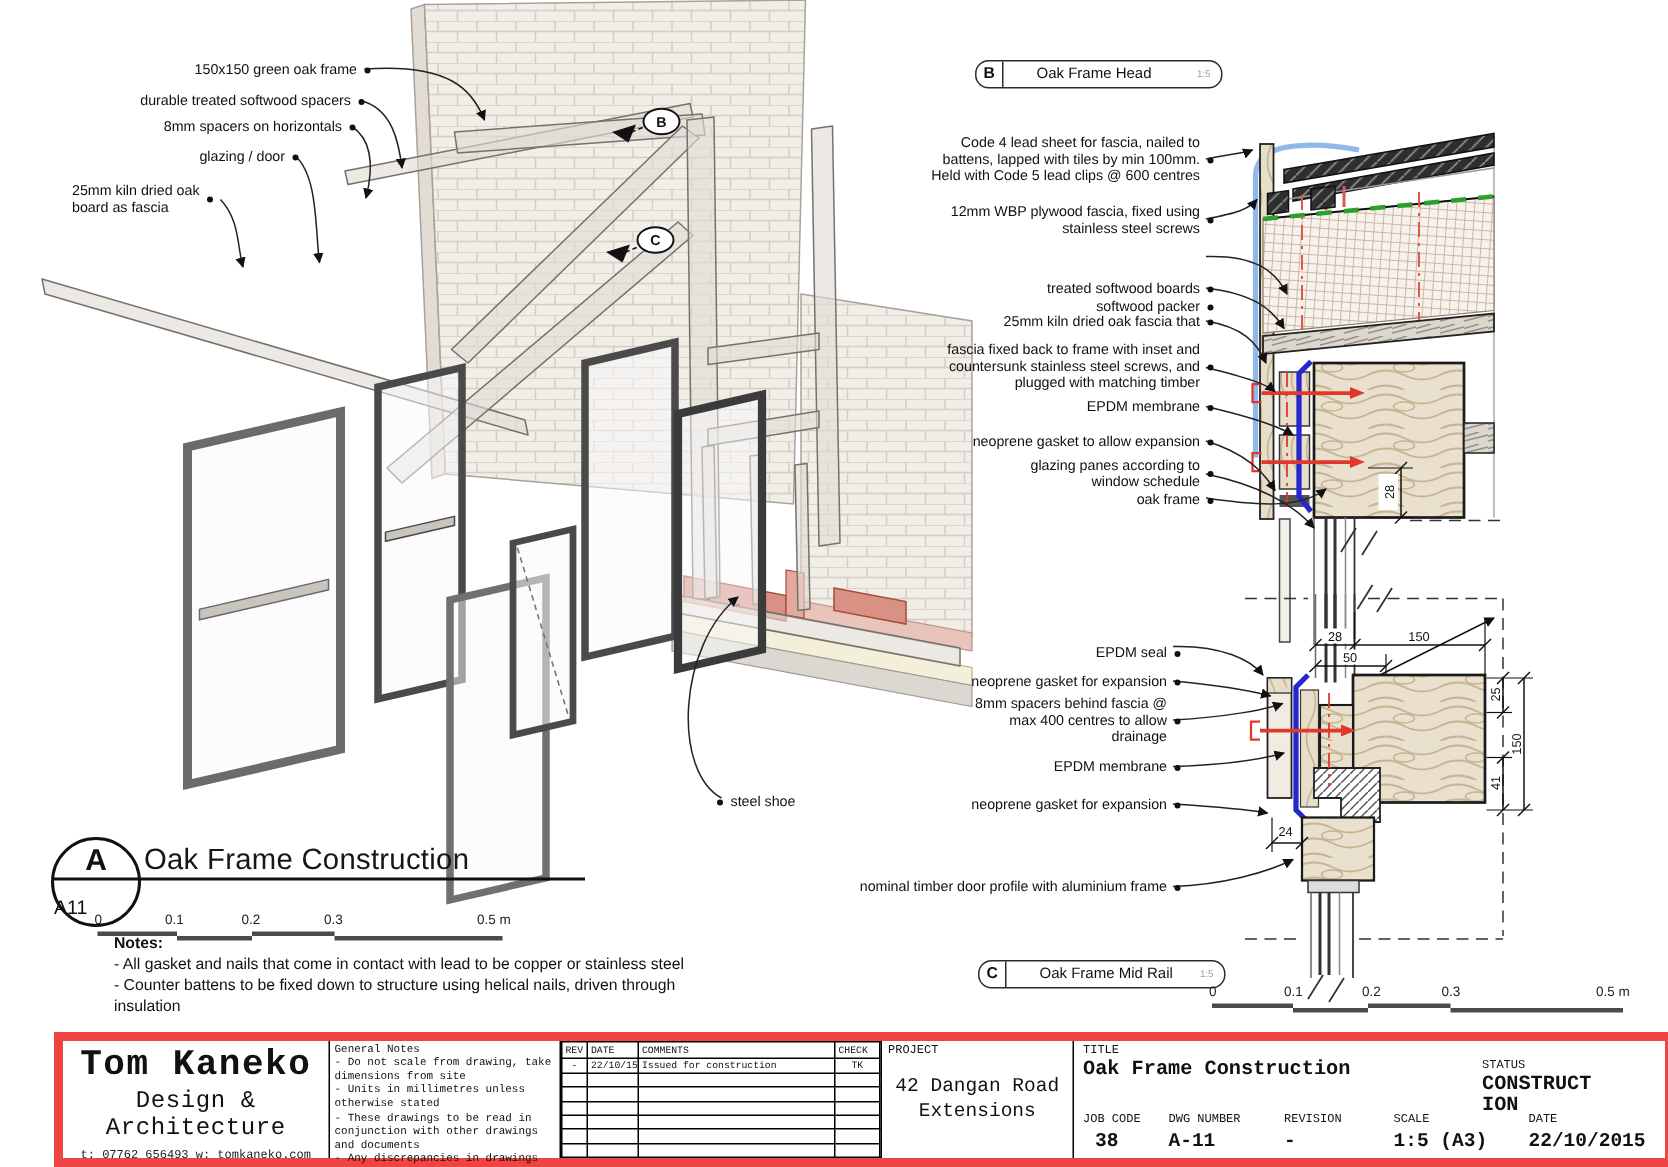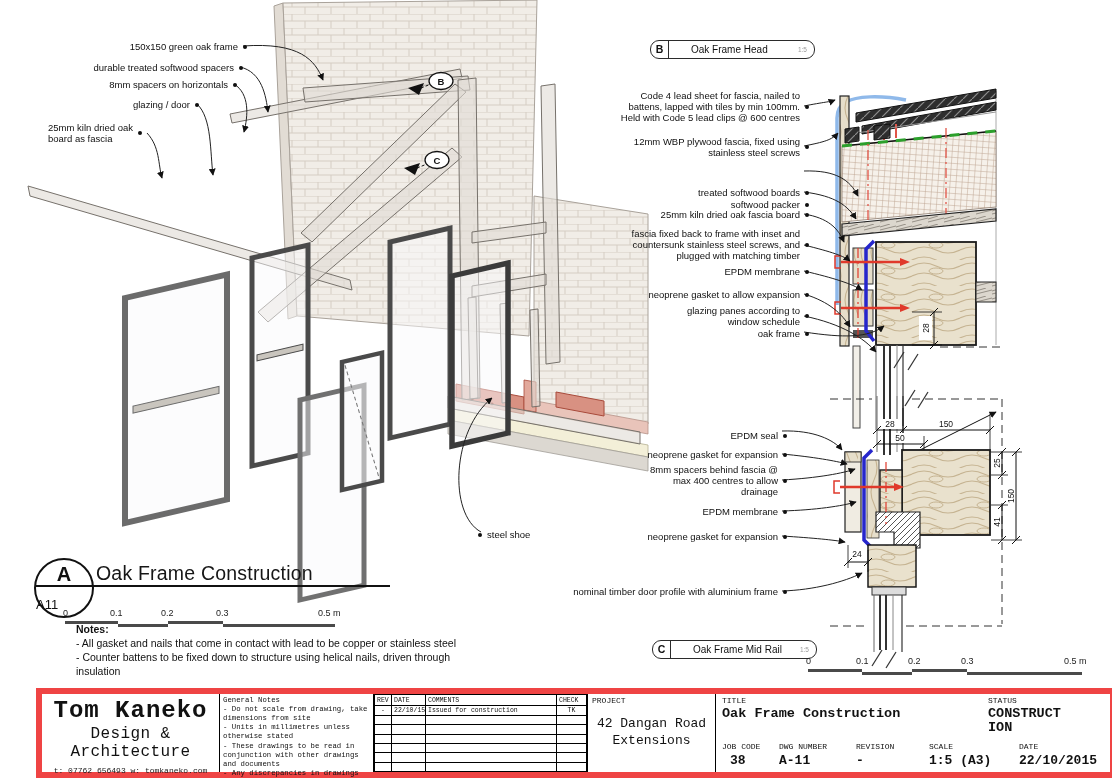--- a/index.html
+++ b/index.html
@@ -59,21 +59,21 @@
   .c-rev th,.c-rev td{border:1px solid #000;font-size:6.5px;font-weight:normal;text-align:left;
           padding:0 2px;overflow:hidden;white-space:nowrap;height:8px;}
   .c-rev th{height:10px;}
   .c-proj{width:128px;}
   .c-proj .plabel{position:absolute;top:2px;left:4px;font-size:8px;}
   .c-proj .pname{position:absolute;top:22px;width:100%;text-align:center;font-size:13px;
           line-height:1.3;white-space:pre-line;}
   .c-title{flex:1;}
   .c-title .tlabel{position:absolute;top:2px;left:6px;font-size:8px;}
   .c-title .tvalue{position:absolute;top:12px;left:6px;font-size:13.5px;font-weight:bold;}
-  .c-title .stat{position:absolute;top:2px;left:272px;width:74px;}
+  .c-title .stat{position:absolute;top:12px;left:272px;width:74px;}
   .c-title .slabel{font-size:8px;}
   .c-title .svalue{font-size:13.5px;font-weight:bold;word-break:break-all;line-height:1.05;margin-top:2px;}
   .fieldrow{position:absolute;left:6px;bottom:4px;display:flex;}
   .tf{margin-right:0;}
   .tf .fl{font-size:8px;}
   .tf .fv{font-size:13px;font-weight:bold;margin-top:2px;}
   .tf-0{width:57px}.tf-1{width:77px}.tf-2{width:73px}.tf-3{width:90px}.tf-4{width:95px}
   .tf-0 .fv{padding-left:8px}
 </style>
 </head>
@@ -369,21 +369,21 @@
 board as fascia</div>
 <div class="ann ta-l dot-left" style="top:529px;left:487px;">steel shoe</div>
 
 <div class="ann" style="top:90px;right:312px;">Code 4 lead sheet for fascia, nailed to
 battens, lapped with tiles by min 100mm.
 Held with Code 5 lead clips @ 600 centres</div>
 <div class="ann" style="top:136px;right:312px;">12mm WBP plywood fascia, fixed using
 stainless steel screws</div>
 <div class="ann" style="top:166px;right:312px;margin-top:33px;">softwood packer</div>
 <div class="ann" style="top:187px;right:312px;">treated softwood boards</div>
-<div class="ann" style="top:209px;right:312px;">25mm kiln dried oak fascia board</div>
+<div class="ann" style="top:209px;right:312px;">25mm kiln dried oak fascia that</div>
 <div class="ann" style="top:228px;right:312px;">fascia fixed back to frame with inset and
 countersunk stainless steel screws, and
 plugged with matching timber</div>
 <div class="ann" style="top:266px;right:312px;">EPDM membrane</div>
 <div class="ann" style="top:289px;right:312px;">neoprene gasket to allow expansion</div>
 <div class="ann" style="top:305px;right:312px;">glazing panes according to
 window schedule</div>
 <div class="ann" style="top:328px;right:312px;">oak frame</div>
 
 <div class="ann" style="top:430px;right:334px;">EPDM seal</div>

